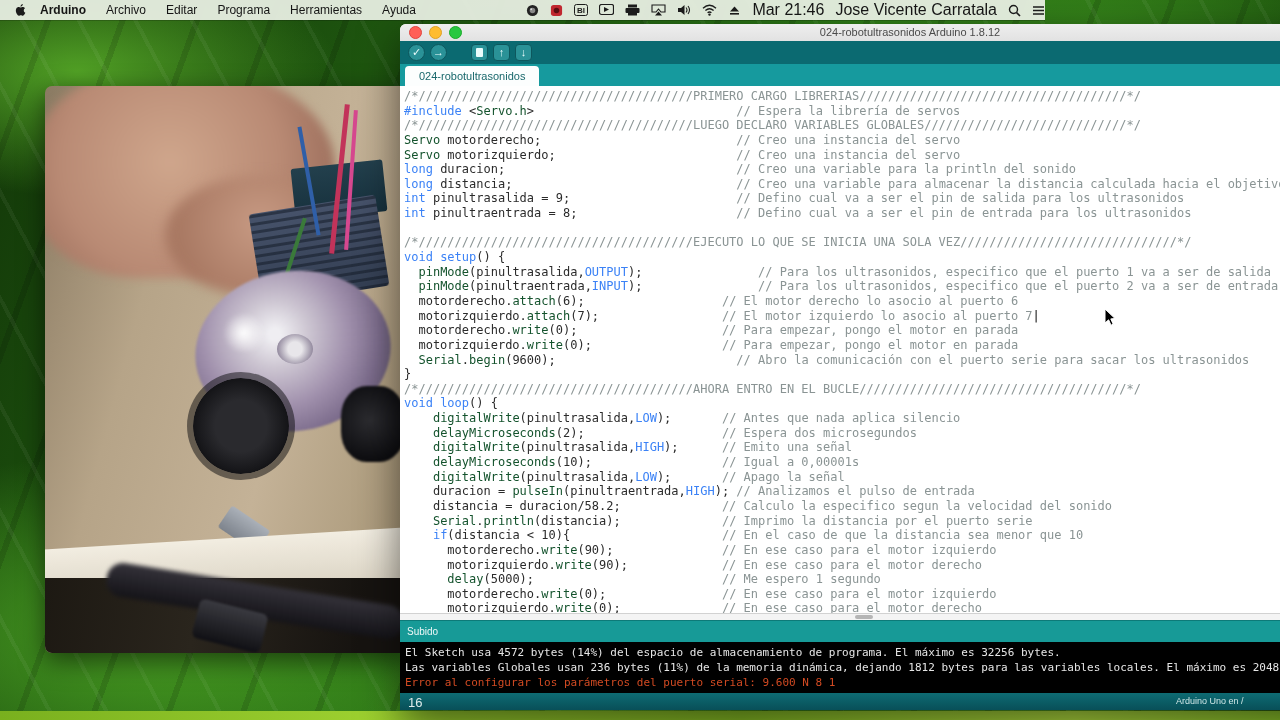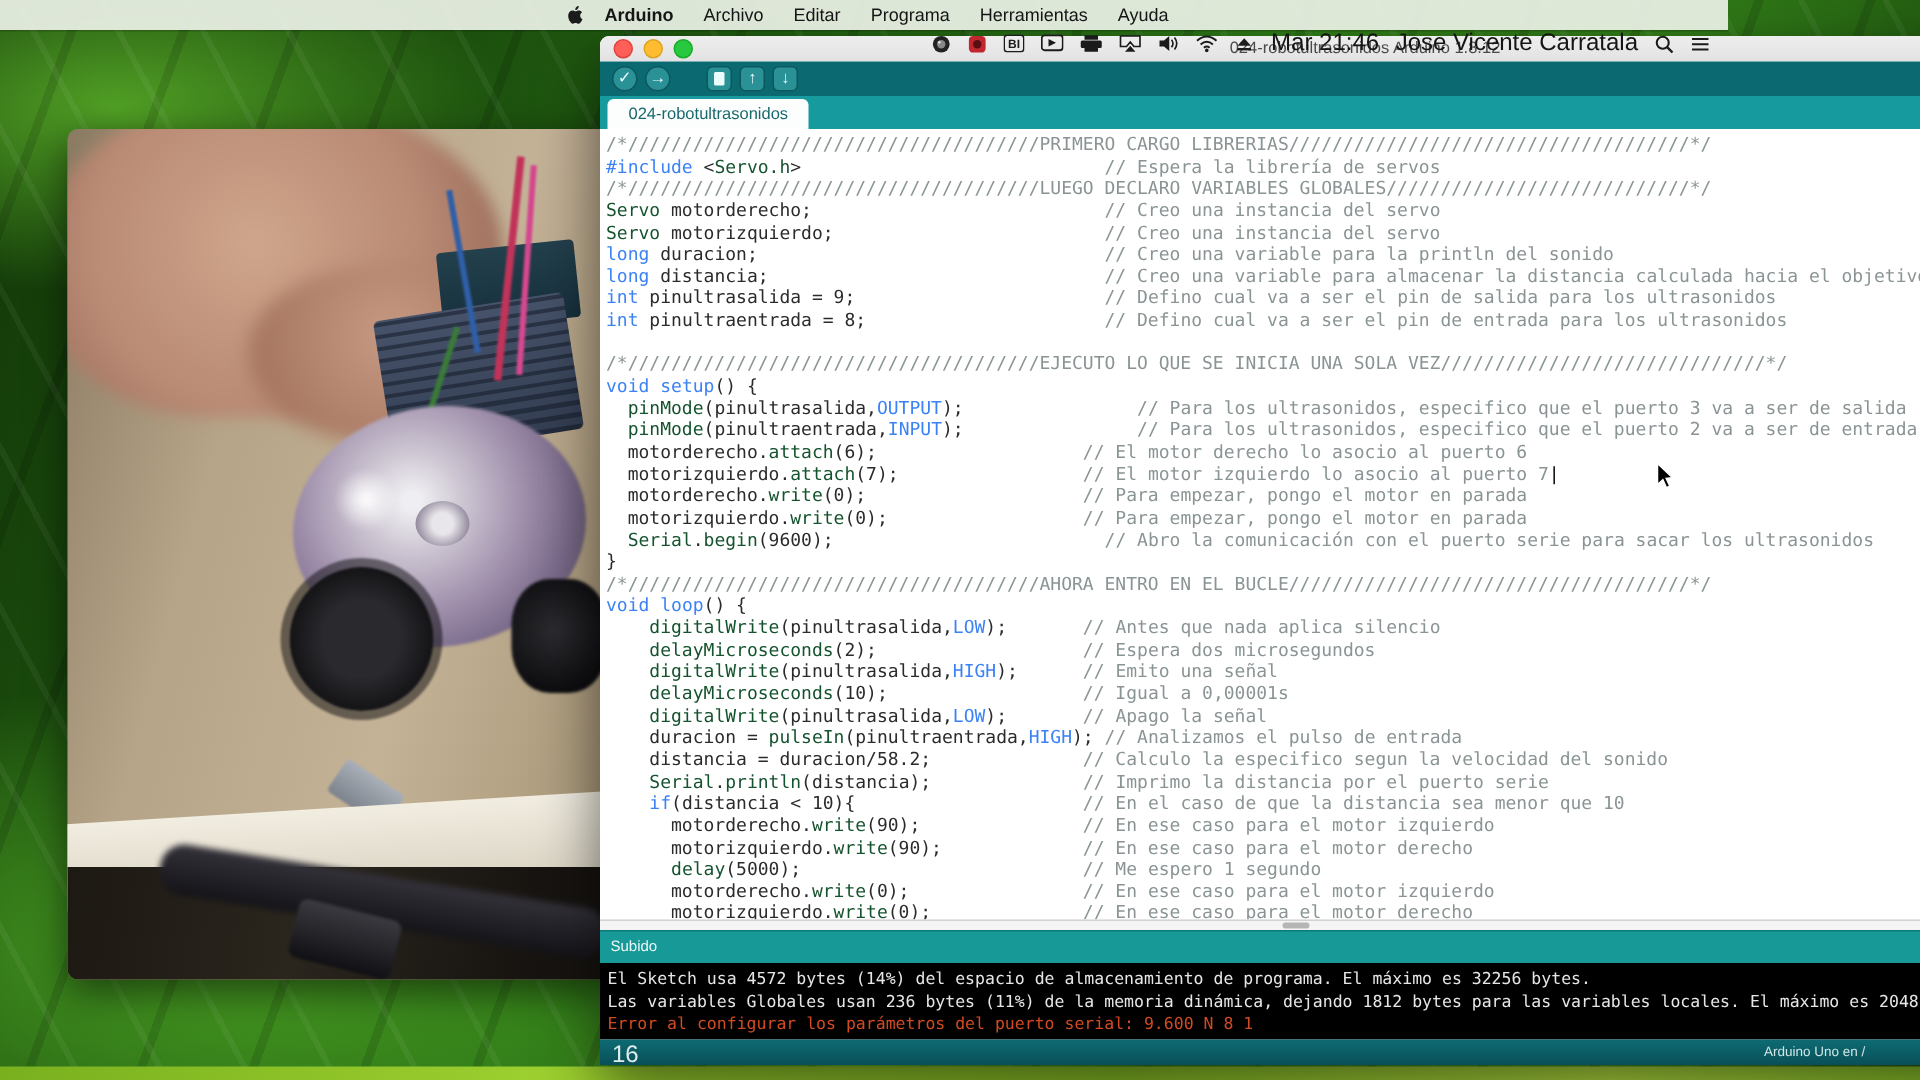--- a/index.html
+++ b/index.html
@@ -16,28 +16,28 @@
     linear-gradient(115deg,#123508,#236312 35%,#2e7d18 55%,#1b4e0d 78%,#0f2d06);}
   .bg-streaks{position:absolute;inset:0;background:
     repeating-linear-gradient(62deg, transparent 0 46px, rgba(255,255,255,.05) 46px 50px),
     repeating-linear-gradient(-70deg, transparent 0 64px, rgba(0,0,0,.12) 64px 70px);}
   .grass{position:absolute;left:0;right:0;bottom:0;height:9px;
     background:linear-gradient(90deg,#79b01e,#9ccf2f 28%,#86bc24 58%,#b0dc3e 84%,#8cc42a);}
   .dew{position:absolute;width:5px;height:5px;border-radius:50%;
     background:radial-gradient(circle at 35% 30%,#fff,#cfe6a0 70%);opacity:.8;}
 
   
-  .menubar{position:absolute;left:0;top:0;width:1152px;height:20px;
+  .menubar{position:absolute;left:0;top:0;width:1045px;height:20px;
     background:rgba(233,239,227,.94);display:flex;align-items:center;
-    font-size:12px;color:#151515;box-shadow:0 1px 0 rgba(0,0,0,.18);z-index:40;flex-direction:column;}
+    font-size:12px;color:#151515;box-shadow:0 1px 0 rgba(0,0,0,.18);z-index:40;}
   .menubar-left{display:flex;align-items:center;gap:0;padding-left:14px;}
   .menu-item{padding:0 10px;line-height:20px;}
   .menu-item.bold{font-weight:bold;}
   .apple{margin-right:4px;display:flex;align-items:center;}
-  .menubar-right{margin-left:auto;display:flex;align-items:center;gap:11px;padding-right:12px;}
+  .menubar-right{margin-left:auto;display:flex;align-items:center;gap:11px;padding-right:0;}
   .mb-ic{display:flex;align-items:center;}
   .mb-text{font-size:16px;}
 
   
   .webcam{position:absolute;left:45px;top:86px;width:362px;height:567px;border-radius:7px;
     overflow:hidden;background:linear-gradient(105deg,#8a7a62,#b6a488 30%,#c4b297 62%,#a39272);
     box-shadow:0 8px 26px rgba(0,0,0,.55);z-index:10;}
   .wc{position:absolute;}
   .wc-hand{left:-10px;top:-18px;width:300px;height:210px;border-radius:46% 54% 60% 40%;
     background:radial-gradient(circle at 45% 45%,#cfa68c,#b98a74 55%,#9c6e5c 85%);filter:blur(5px);}
@@ -115,21 +115,21 @@
   .progress-strip{position:absolute;left:0;top:596px;width:100%;height:22px;background:#179a97;
     border-top:1px solid #0d7a78;box-sizing:border-box;}
   .progress-label{font-size:10px;color:rgba(255,255,255,.92);padding:5px 0 0 7px;}
   .console{position:absolute;left:0;top:618px;width:100%;height:51px;background:#000;
     padding:3px 0 0 5px;box-sizing:border-box;overflow:hidden;
     font-family:"DejaVu Sans Mono",monospace;font-size:11px;}
   .console-line{height:15px;line-height:15px;white-space:pre;color:#e6e6e6;}
   .console-error{color:#d24a22;}
   .statusbar{position:absolute;left:0;top:669px;width:100%;height:17px;
     background:linear-gradient(#0e6b73,#084f58);}
-  .sb-line{position:absolute;left:8px;top:2px;font-size:16px;color:#dfecec;}
+  .sb-line{position:absolute;left:8px;top:2px;font-size:13px;color:#dfecec;}
   .sb-board{position:absolute;left:776px;top:3px;font-size:9px;color:#cfe6e6;white-space:nowrap;}
 
   
   .cursor{position:absolute;left:1104px;top:308px;z-index:60;}
 </style>
 </head>
 <body>
 
 <div class="screen">
 
@@ -274,21 +274,21 @@
         <div class="code-line"><span class="tk-c">/*//////////////////////////////////////LUEGO DECLARO VARIABLES GLOBALES////////////////////////////*/</span></div>
         <div class="code-line"><span class="tk-f">Servo</span><span class="tk-p"> motorderecho;</span><span class="tk-c">                           // Creo una instancia del servo</span></div>
         <div class="code-line"><span class="tk-f">Servo</span><span class="tk-p"> motorizquierdo;</span><span class="tk-c">                         // Creo una instancia del servo</span></div>
         <div class="code-line"><span class="tk-k">long</span><span class="tk-p"> duracion;</span><span class="tk-c">                                // Creo una variable para la println del sonido</span></div>
         <div class="code-line"><span class="tk-k">long</span><span class="tk-p"> distancia;</span><span class="tk-c">                               // Creo una variable para almacenar la distancia calculada hacia el objetivo colision</span></div>
         <div class="code-line"><span class="tk-k">int</span><span class="tk-p"> pinultrasalida = 9;</span><span class="tk-c">                       // Defino cual va a ser el pin de salida para los ultrasonidos</span></div>
         <div class="code-line"><span class="tk-k">int</span><span class="tk-p"> pinultraentrada = 8;</span><span class="tk-c">                      // Defino cual va a ser el pin de entrada para los ultrasonidos</span></div>
         <div class="code-line">&nbsp;</div>
         <div class="code-line"><span class="tk-c">/*//////////////////////////////////////EJECUTO LO QUE SE INICIA UNA SOLA VEZ//////////////////////////////*/</span></div>
         <div class="code-line"><span class="tk-k">void</span><span class="tk-p"> </span><span class="tk-g">setup</span><span class="tk-p">() {</span></div>
-        <div class="code-line"><span class="tk-p">  </span><span class="tk-f">pinMode</span><span class="tk-p">(pinultrasalida,</span><span class="tk-k">OUTPUT</span><span class="tk-p">);</span><span class="tk-c">                // Para los ultrasonidos, especifico que el puerto 3 va a ser de salida</span></div>
+        <div class="code-line"><span class="tk-p">  </span><span class="tk-f">pinMode</span><span class="tk-p">(pinultrasalida,</span><span class="tk-k">OUTPUT</span><span class="tk-p">);</span><span class="tk-c">                // Para los ultrasonidos, especifico que el puerto 1 va a ser de salida</span></div>
         <div class="code-line"><span class="tk-p">  </span><span class="tk-f">pinMode</span><span class="tk-p">(pinultraentrada,</span><span class="tk-k">INPUT</span><span class="tk-p">);</span><span class="tk-c">                // Para los ultrasonidos, especifico que el puerto 2 va a ser de entrada</span></div>
         <div class="code-line"><span class="tk-p">  motorderecho.</span><span class="tk-f">attach</span><span class="tk-p">(6);</span><span class="tk-c">                   // El motor derecho lo asocio al puerto 6</span></div>
         <div class="code-line"><span class="tk-p">  motorizquierdo.</span><span class="tk-f">attach</span><span class="tk-p">(7);</span><span class="tk-c">                 // El motor izquierdo lo asocio al puerto 7</span><span class="tk-x">|</span></div>
         <div class="code-line"><span class="tk-p">  motorderecho.</span><span class="tk-f">write</span><span class="tk-p">(0);</span><span class="tk-c">                    // Para empezar, pongo el motor en parada</span></div>
         <div class="code-line"><span class="tk-p">  motorizquierdo.</span><span class="tk-f">write</span><span class="tk-p">(0);</span><span class="tk-c">                  // Para empezar, pongo el motor en parada</span></div>
         <div class="code-line"><span class="tk-p">  </span><span class="tk-f">Serial</span><span class="tk-p">.</span><span class="tk-f">begin</span><span class="tk-p">(9600);</span><span class="tk-c">                         // Abro la comunicación con el puerto serie para sacar los ultrasonidos</span></div>
         <div class="code-line"><span class="tk-p">}</span></div>
         <div class="code-line"><span class="tk-c">/*//////////////////////////////////////AHORA ENTRO EN EL BUCLE/////////////////////////////////////*/</span></div>
         <div class="code-line"><span class="tk-k">void</span><span class="tk-p"> </span><span class="tk-g">loop</span><span class="tk-p">() {</span></div>
         <div class="code-line"><span class="tk-p">    </span><span class="tk-f">digitalWrite</span><span class="tk-p">(pinultrasalida,</span><span class="tk-k">LOW</span><span class="tk-p">);</span><span class="tk-c">       // Antes que nada aplica silencio</span></div>

